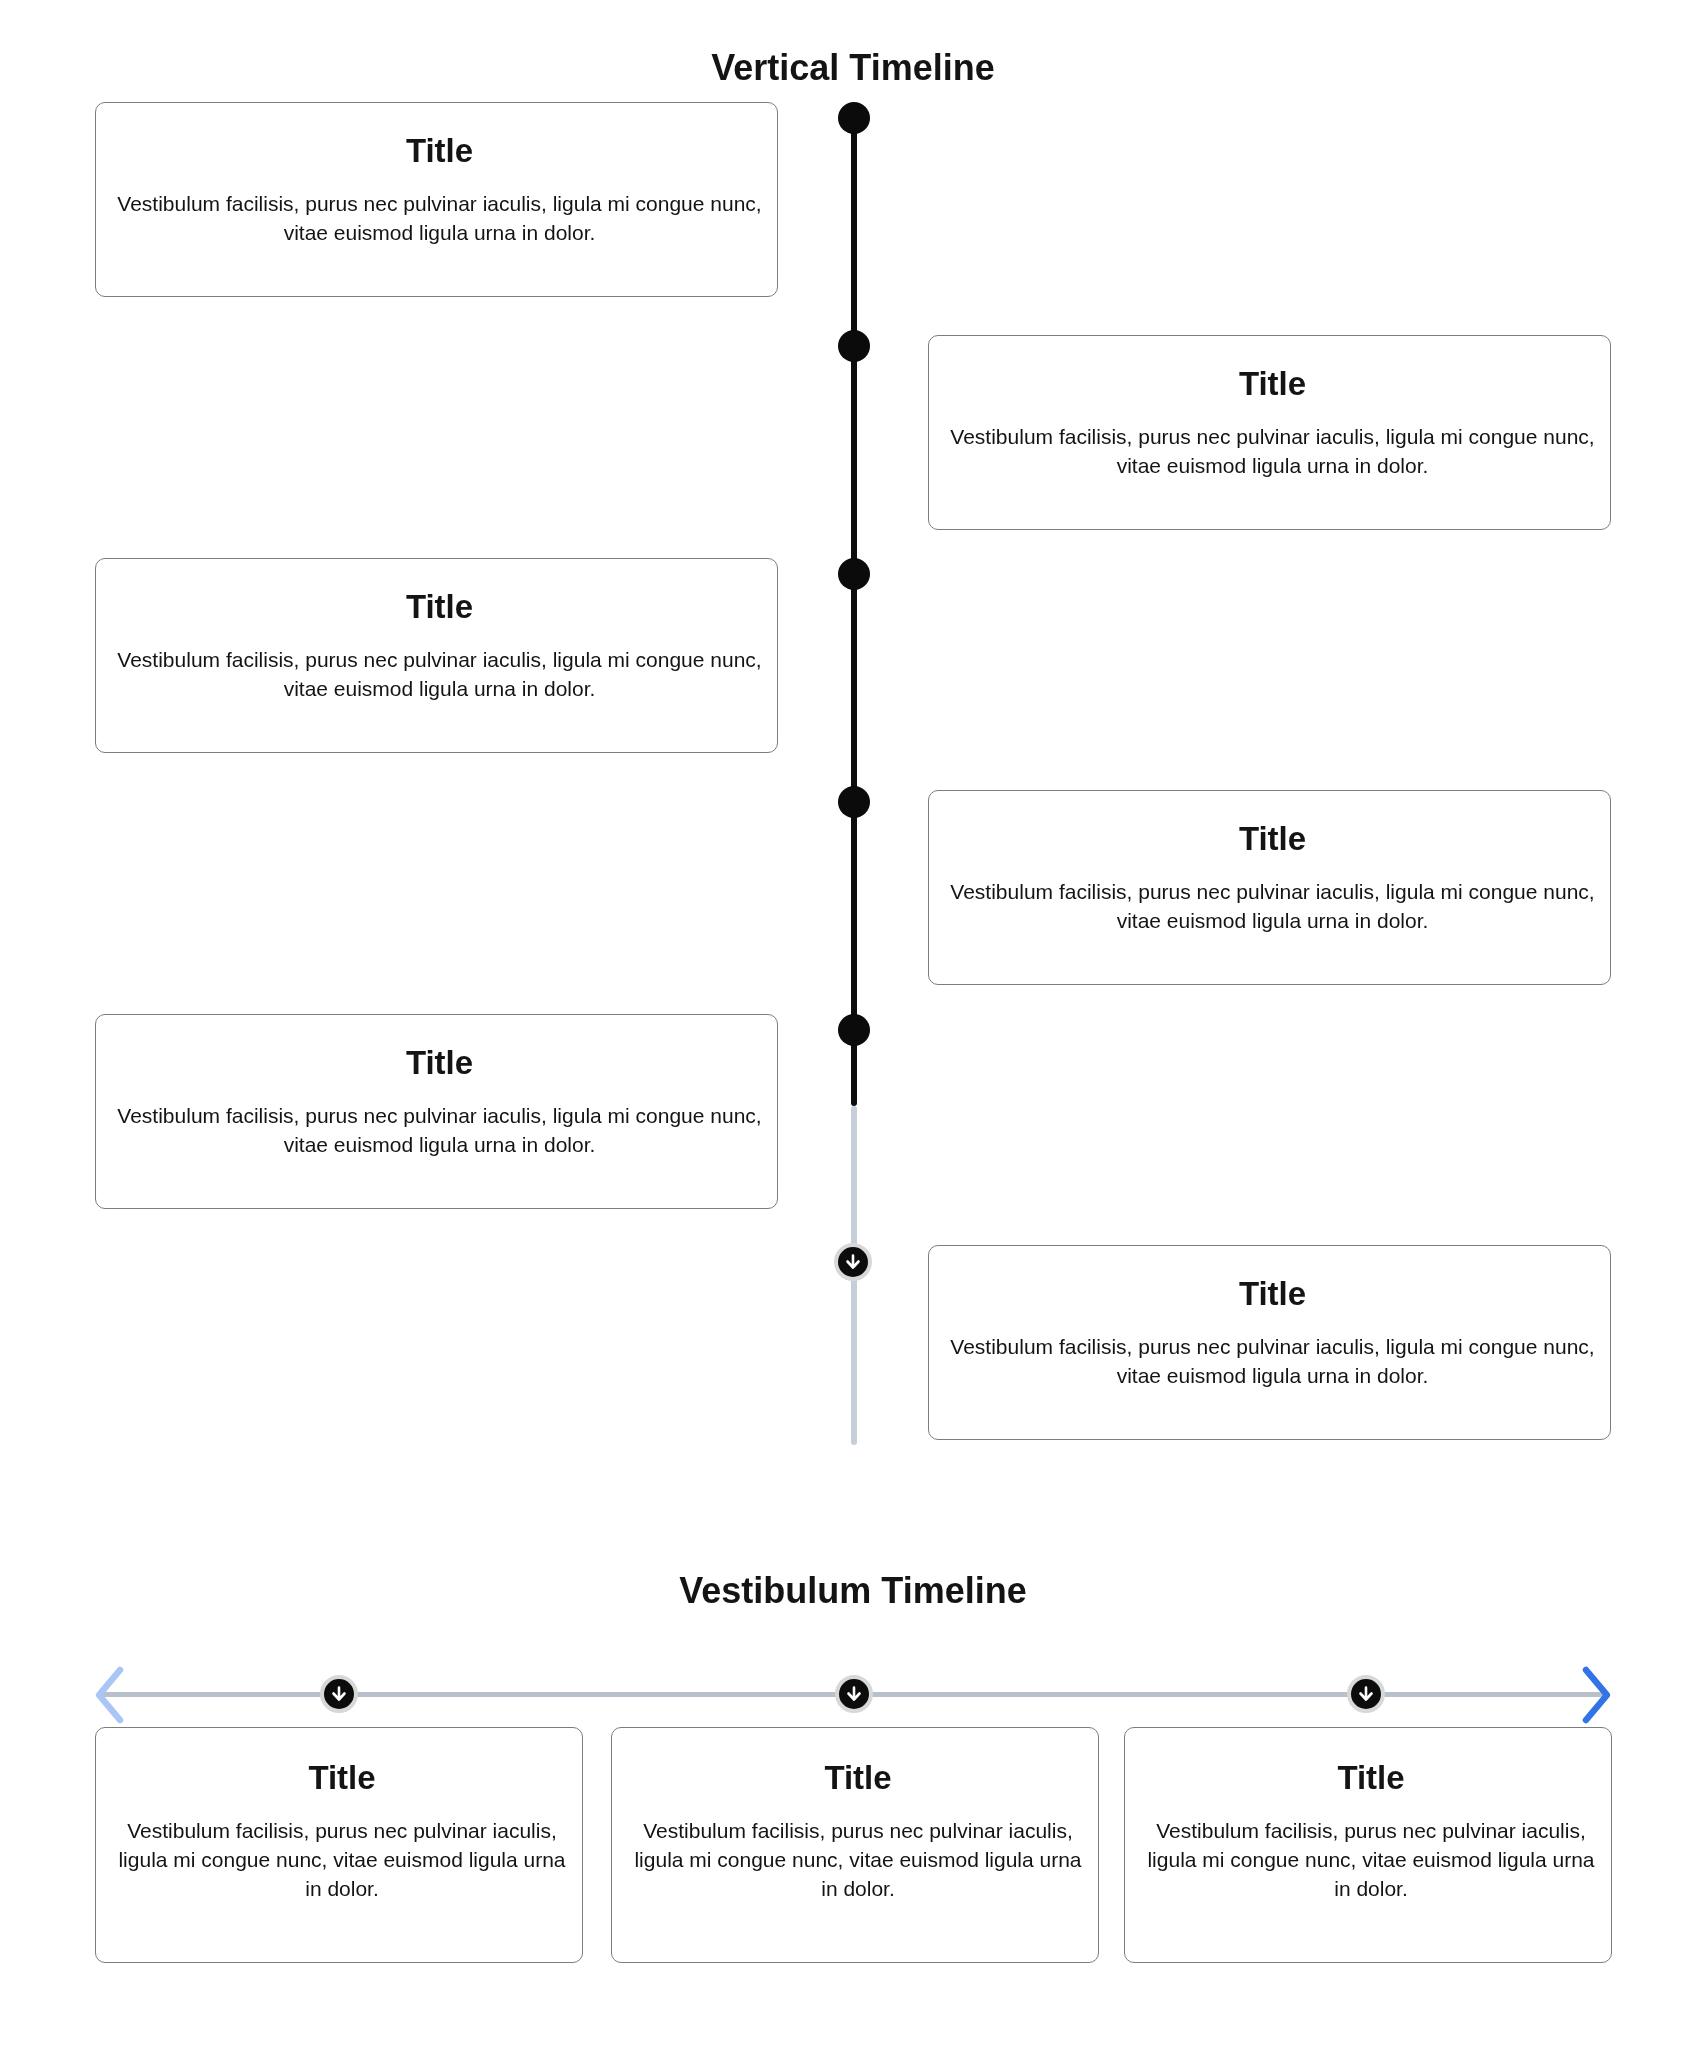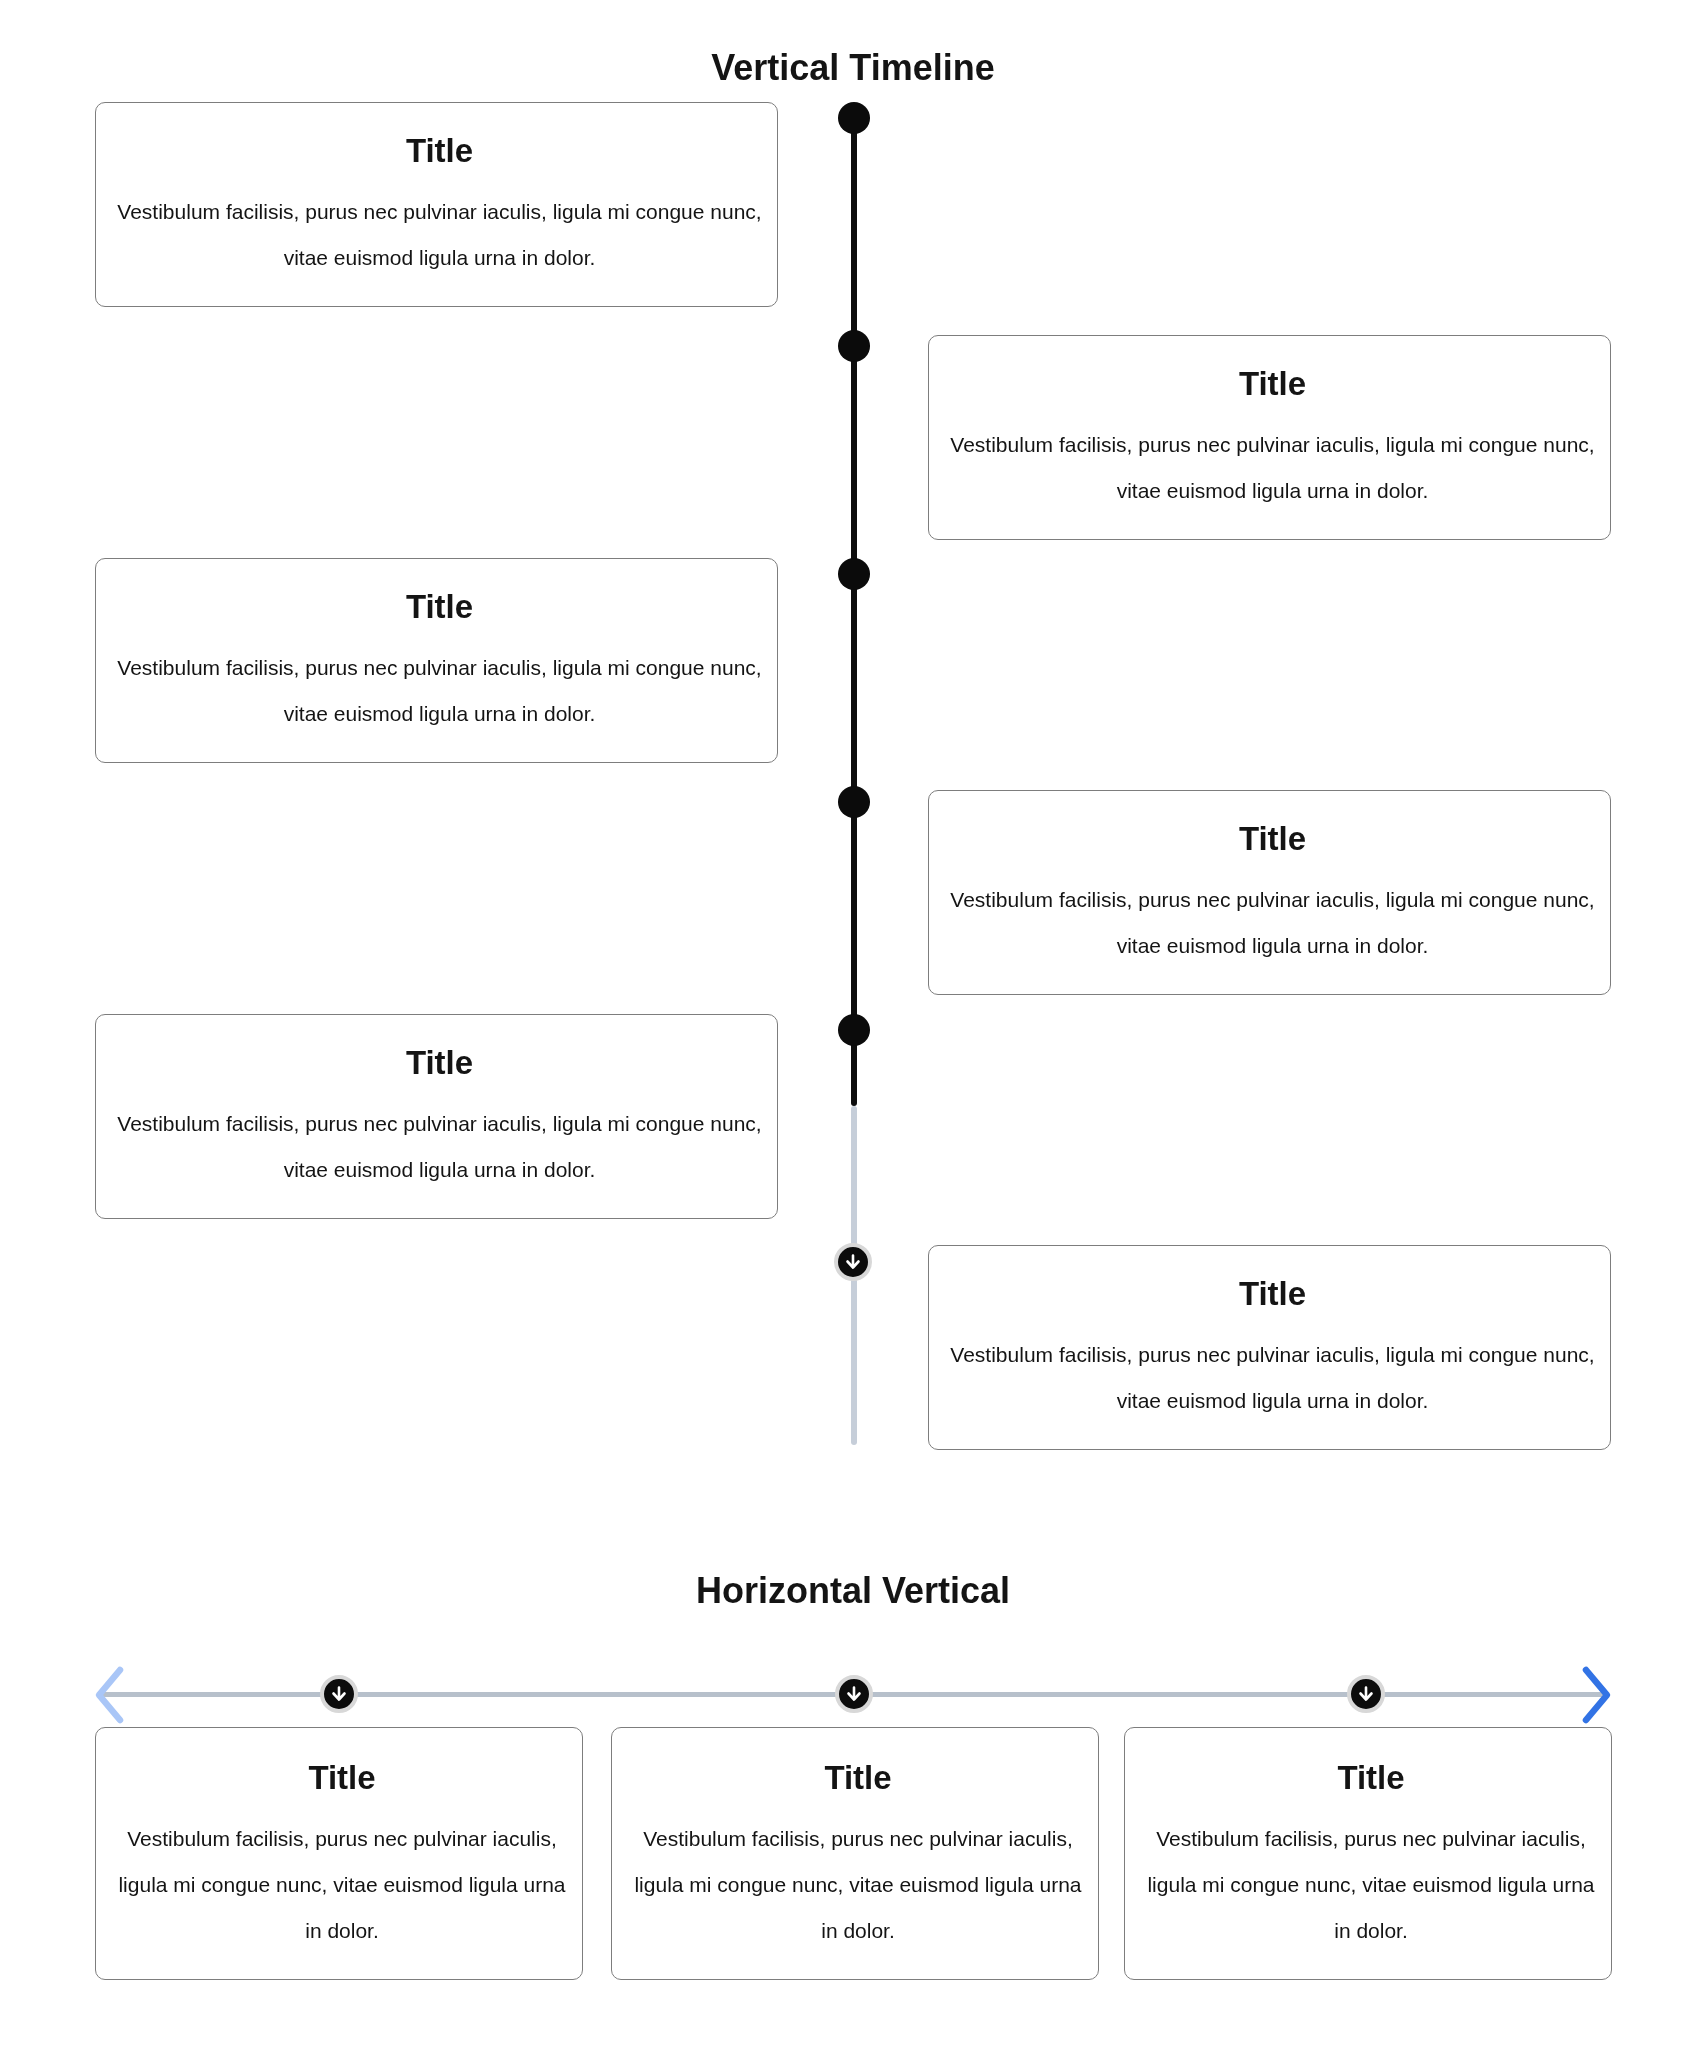--- a/index.html
+++ b/index.html
@@ -59,21 +59,21 @@
   .tcard h3 {
     margin: 0 0 18px 0;
     font-size: 33px;
     font-weight: 600;
     color: #141414;
     line-height: 1.2;
   }
   .tcard p {
     margin: 0;
     font-size: 21px;
-    line-height: 46px;
+    line-height: 29px;
     color: #141414;
   }
   
   .hline {
     position: absolute;
     left: 102px; top: 1692px;
     width: 1506px; height: 5px;
     background: #b7c0cb;
     border-radius: 3px;
   }
@@ -124,21 +124,21 @@
   <div class="tcard vcard" style="left:95px; top:1014px;">
     <h3>Title</h3>
     <p>Vestibulum facilisis, purus nec pulvinar iaculis, ligula mi congue nunc, vitae euismod ligula urna in dolor.</p>
   </div>
 
   <div class="tcard vcard" style="left:928px; top:1245px;">
     <h3>Title</h3>
     <p>Vestibulum facilisis, purus nec pulvinar iaculis, ligula mi congue nunc, vitae euismod ligula urna in dolor.</p>
   </div>
 
-  <h1 class="section-title" style="top:1570px;">Horizontal Vertical</h1>
+  <h1 class="section-title" style="top:1570px;">Vestibulum Timeline</h1>
 
   <div class="hline"></div>
 
   <svg class="chevron" style="left:92px; top:1663px;" width="34" height="64" viewBox="0 0 34 64">
     <path d="M28 7 L7 32 L28 57" fill="none" stroke="#a9c6f7" stroke-width="6.5" stroke-linecap="round" stroke-linejoin="round"></path>
   </svg>
 
   <svg class="chevron" style="left:1580px; top:1663px;" width="34" height="64" viewBox="0 0 34 64">
     <path d="M6 7 L27 32 L6 57" fill="none" stroke="#3273e5" stroke-width="6.5" stroke-linecap="round" stroke-linejoin="round"></path>
   </svg>

